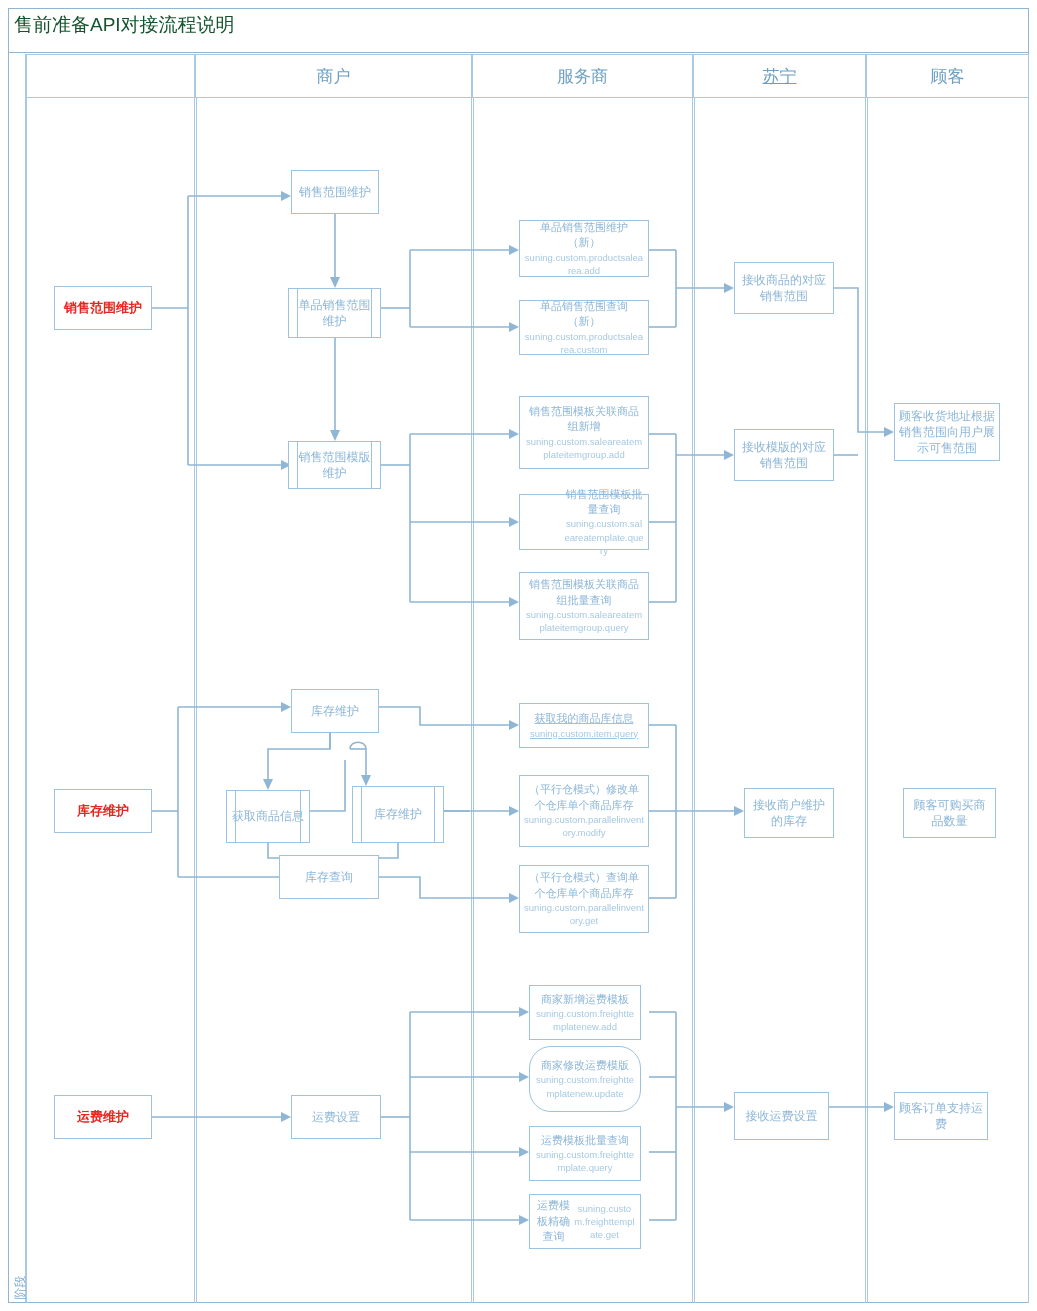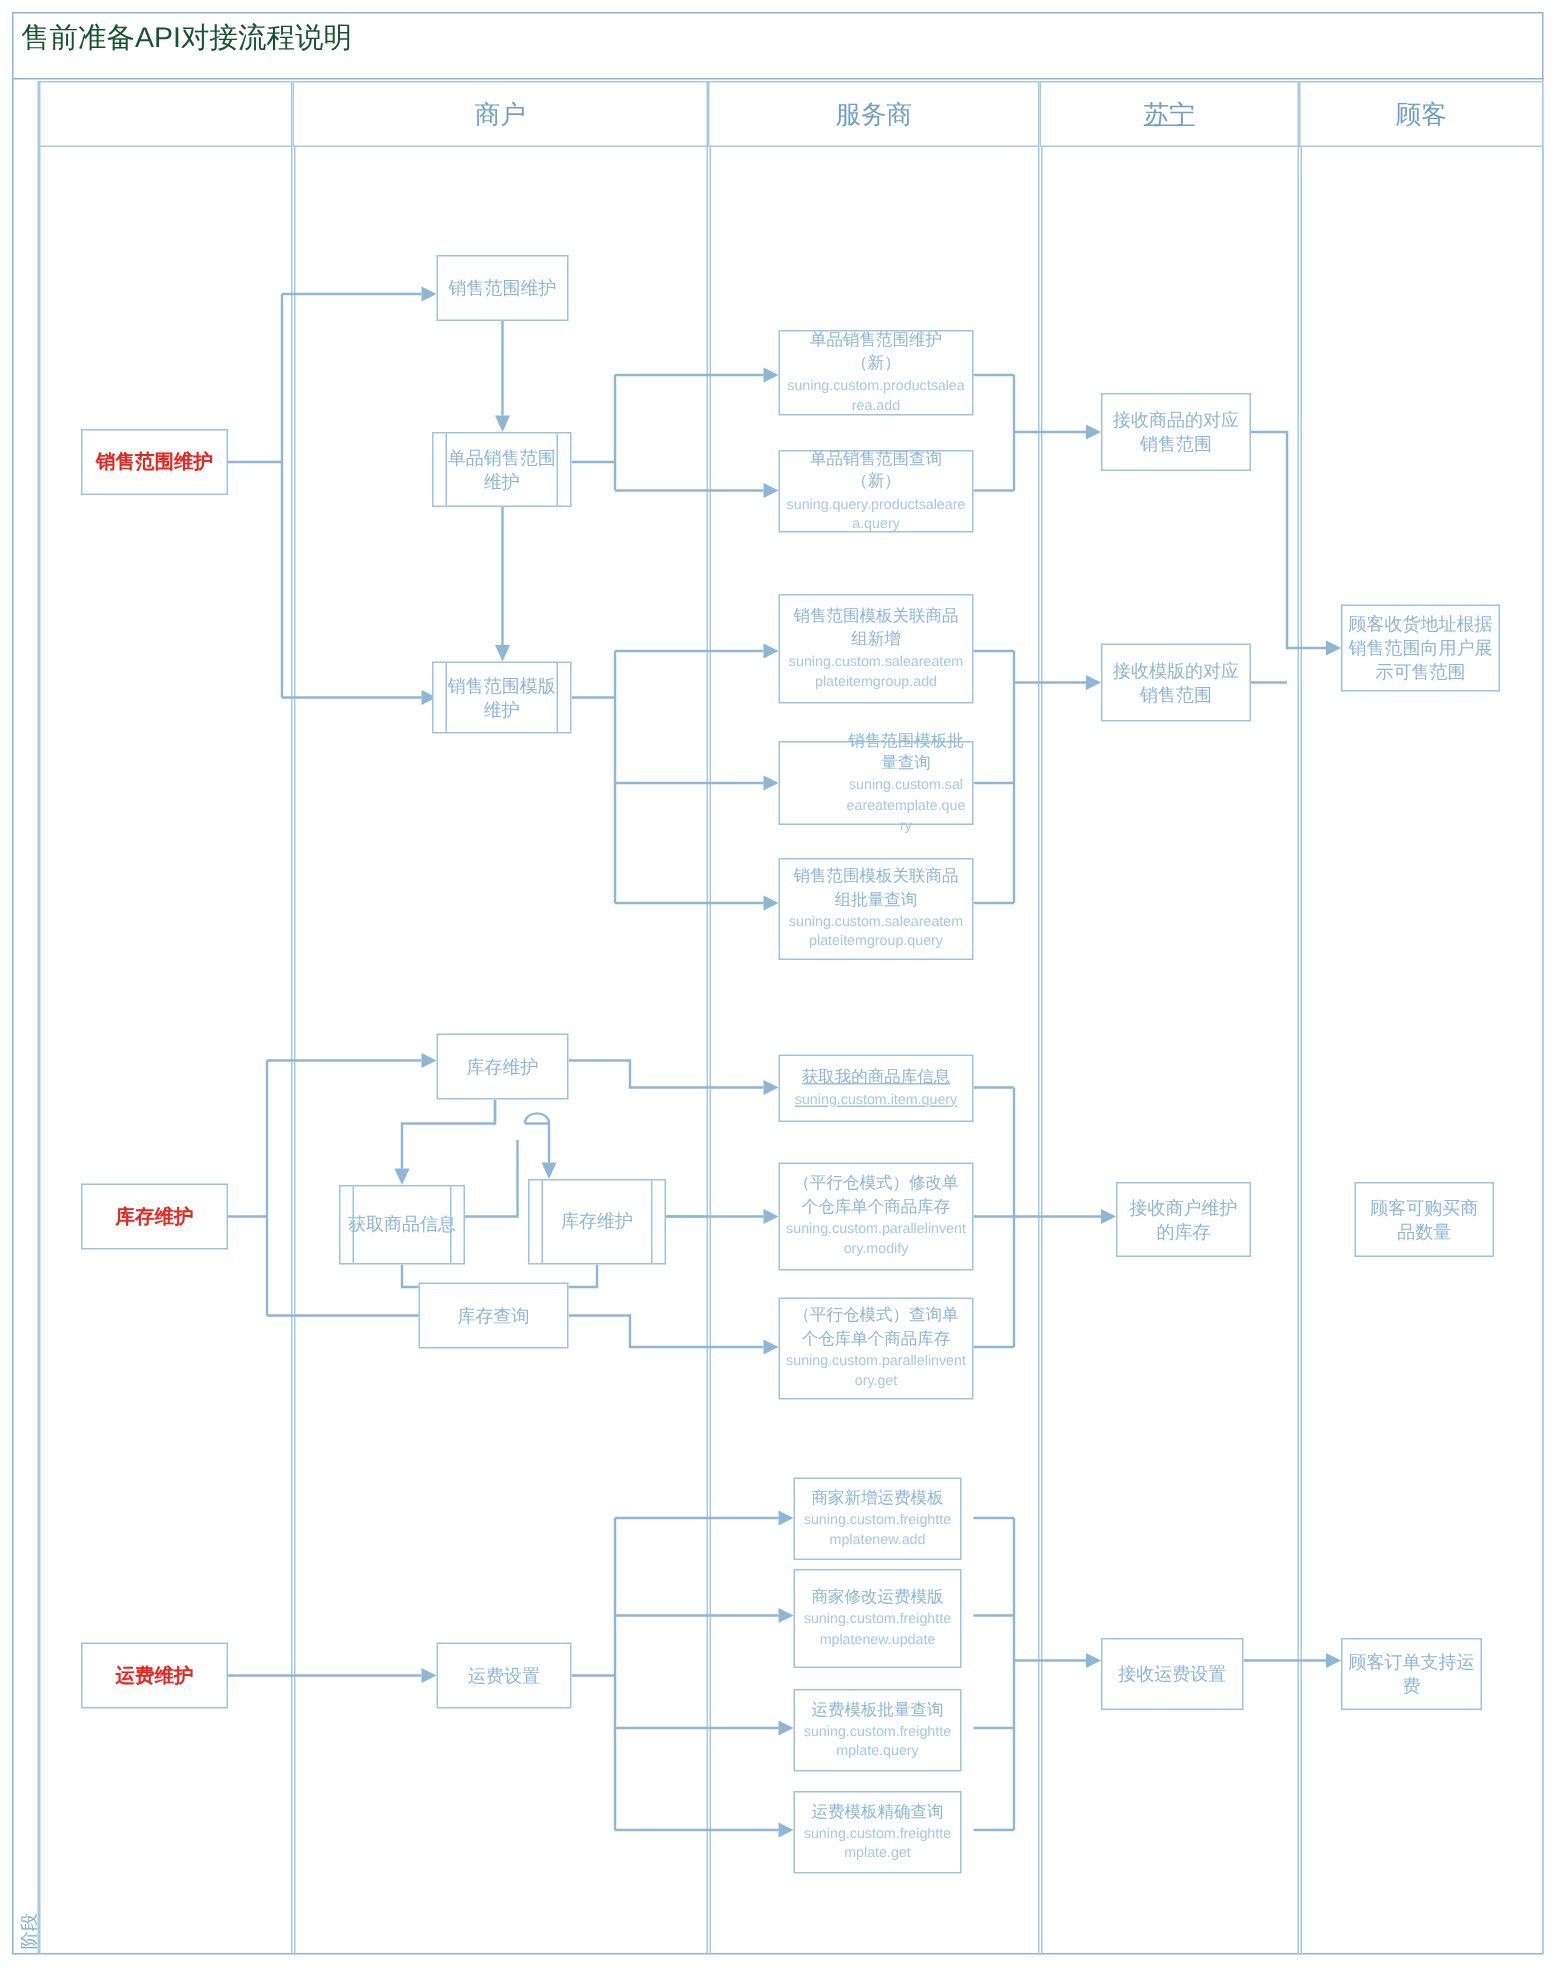--- a/index.html
+++ b/index.html
@@ -185,21 +185,21 @@
 
   <div class="node proc sub" style="left:288px;top:441px;width:93px;height:48px;">销售范围模版维护</div>
 
   <div class="node api" style="left:519px;top:220px;width:130px;height:57px;flex-direction:column;">
     <span class="cn">单品销售范围维护（新）</span>
     <span class="mth">suning.custom.productsalearea.add</span>
   </div>
 
   <div class="node api" style="left:519px;top:300px;width:130px;height:55px;flex-direction:column;">
     <span class="cn">单品销售范围查询（新）</span>
-    <span class="mth">suning.query.productsalearea.query</span>
+    <span class="mth">suning.custom.productsalearea.custom</span>
   </div>
 
   <div class="node api" style="left:519px;top:396px;width:130px;height:73px;flex-direction:column;">
     <span class="cn">销售范围模板关联商品组新增</span>
     <span class="mth">suning.custom.saleareatemplateitemgroup.add</span>
   </div>
 
   <div class="node api" style="left:519px;top:494px;width:130px;height:56px;flex-direction:column;padding-left:44px;">
     <span class="cn">销售范围模板批量查询</span>
     <span class="mth">suning.custom.saleareatemplate.query</span>
@@ -247,31 +247,31 @@
 
   <div class="node phase" style="left:54px;top:1095px;width:98px;height:44px;">运费维护</div>
 
   <div class="node proc" style="left:291px;top:1095px;width:90px;height:44px;">运费设置</div>
 
   <div class="node api" style="left:529px;top:985px;width:112px;height:55px;flex-direction:column;">
     <span class="cn">商家新增运费模板</span>
     <span class="mth">suning.custom.freighttemplatenew.add</span>
   </div>
 
-  <div class="node api" style="left:529px;top:1046px;width:112px;height:66px;flex-direction:column;">
+  <div class="node api" style="left:529px;top:1046px;width:112px;height:66px;flex-direction:column;border-radius:22px;">
     <span class="cn">商家修改运费模版</span>
     <span class="mth">suning.custom.freighttemplatenew.update</span>
   </div>
 
   <div class="node api" style="left:529px;top:1126px;width:112px;height:55px;flex-direction:column;">
     <span class="cn">运费模板批量查询</span>
     <span class="mth">suning.custom.freighttemplate.query</span>
   </div>
 
-  <div class="node api" style="left:529px;top:1194px;width:112px;height:55px;flex-direction:column;">
+  <div class="node api" style="left:529px;top:1194px;width:112px;height:55px;">
     <span class="cn">运费模板精确查询</span>
     <span class="mth">suning.custom.freighttemplate.get</span>
   </div>
 
   <div class="node proc" style="left:734px;top:1092px;width:95px;height:48px;">接收运费设置</div>
 
   <div class="node proc" style="left:894px;top:1092px;width:94px;height:48px;">顾客订单支持运费</div>
 
 </div>
 

